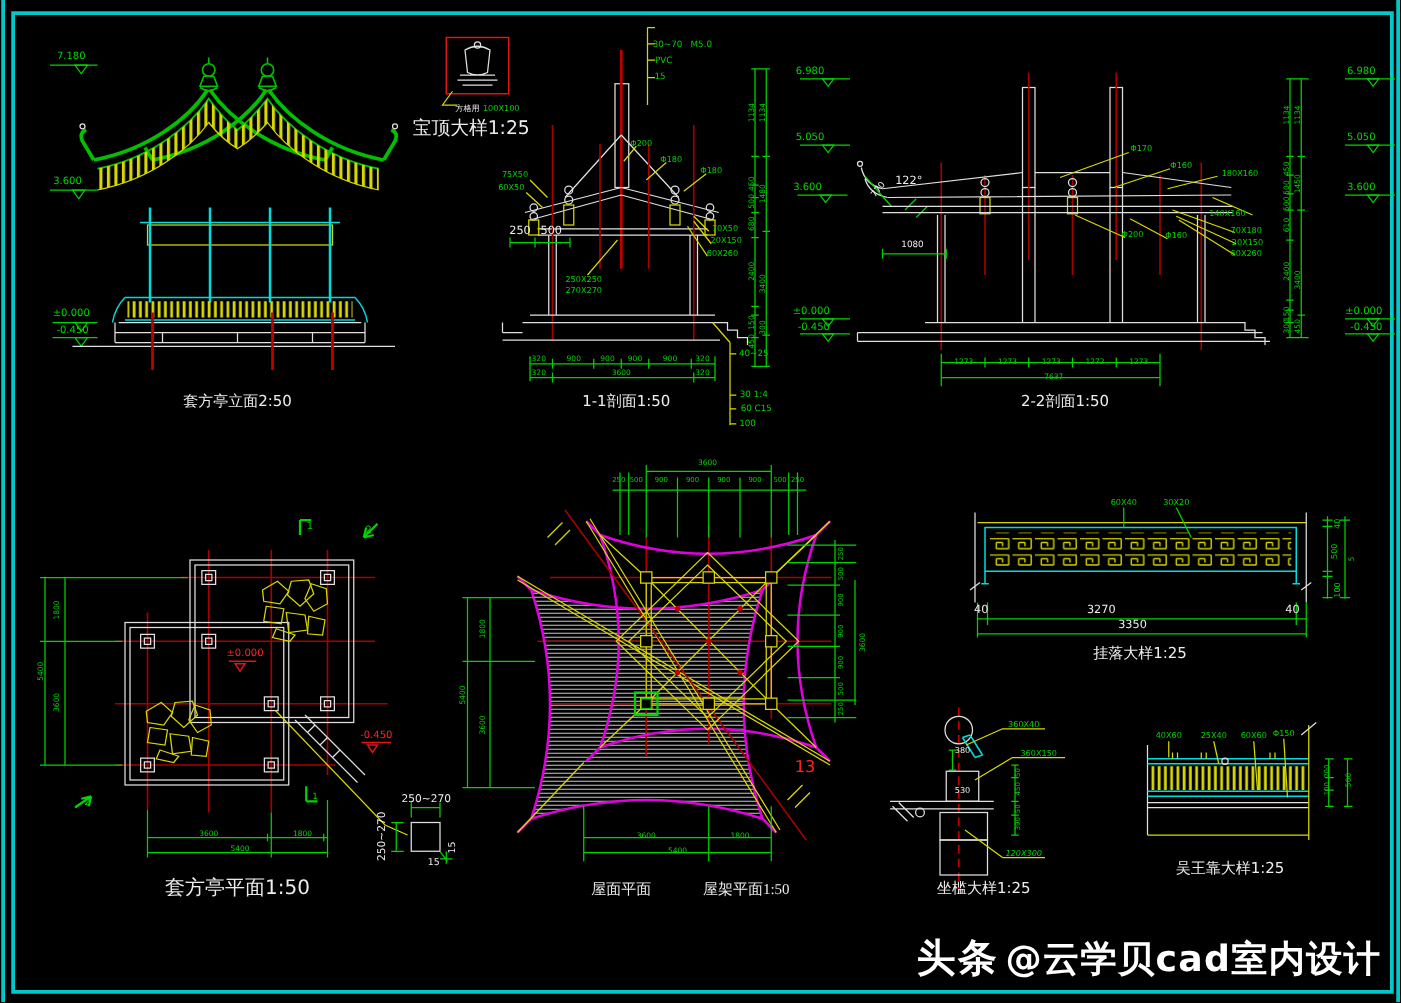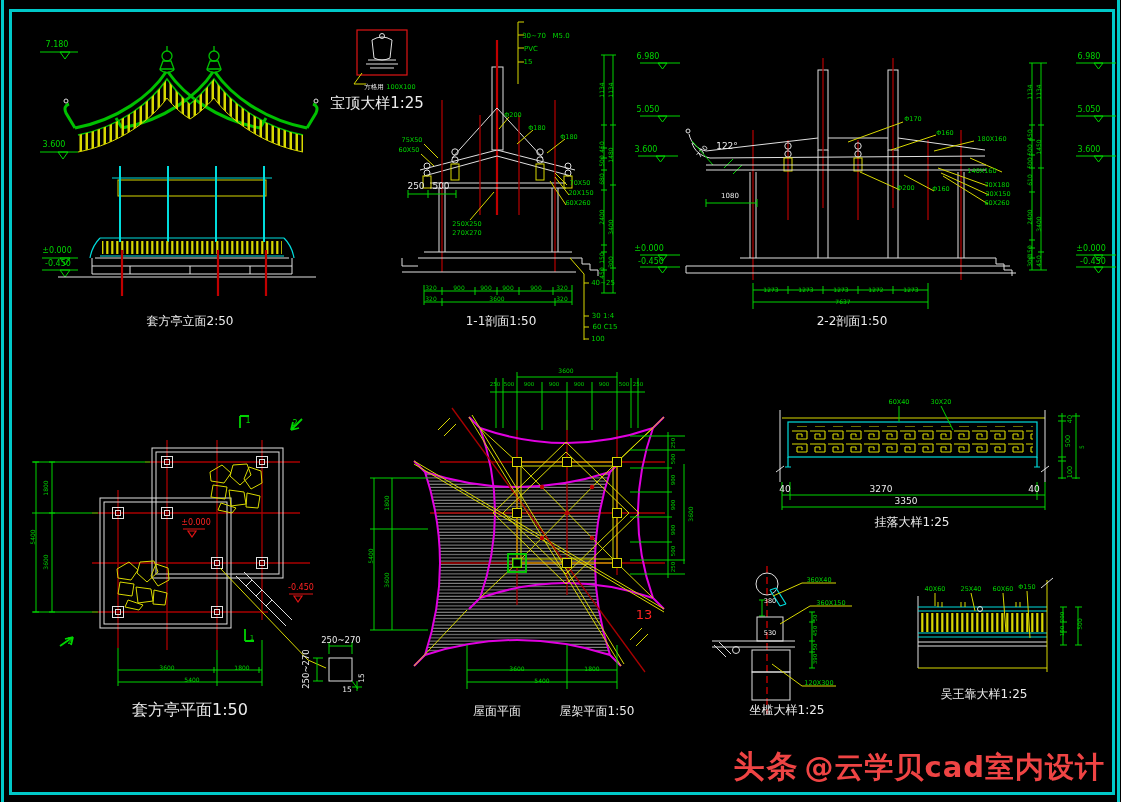--- a/index.html
+++ b/index.html
@@ -20,21 +20,21 @@
   .sr2{stroke:#c00000;fill:none;stroke-width:2.2;}
   .srd{stroke:#e01414;fill:none;stroke-width:1.2;}
   .srdash{stroke:#c00000;fill:none;stroke-width:1.4;stroke-dasharray:7 4;}
   .sm{stroke:#e000e0;fill:none;stroke-width:2;}
   .roofg{stroke:#00c000;fill:none;stroke-width:3;}
   .roofg2{stroke:#00c000;fill:none;stroke-width:1.5;}
   .sgr{stroke:#00c000;fill:none;stroke-width:1.3;}
   #labels{position:absolute;left:0;top:0;width:100%;height:100%;}
   .lbl{position:absolute;white-space:nowrap;line-height:1;}
   .c-g{color:#00d400;} .c-w{color:#ececec;} .c-r{color:#ff2222;}
-  #watermark{position:absolute;right:16px;bottom:14px;color:#ef4444;
+  #watermark{position:absolute;right:16px;bottom:14px;color:#ffffff;
              font-family:"DejaVu Sans",sans-serif;}
   #watermark .wm-b{font-weight:900;font-size:31px;letter-spacing:2px;}
   #watermark .wm-t{font-weight:700;font-size:29px;letter-spacing:1px;}
 </style>
 </head>
 <body>
 
 <div id="stage">
   <div class="edge" id="edgeL"></div>
   <div class="edge" id="edgeR"></div>
@@ -415,35 +415,35 @@
       <span class="lbl c-g" style="left: 674px; top: 567px; font-size: 5.5px; transform: translate(-50%, -50%) rotate(-90deg);">250</span>
       <span class="lbl c-g" style="left: 691px; top: 514px; font-size: 6px; transform: translate(-50%, -50%) rotate(-90deg);">3600</span>
       <span class="lbl c-g" style="left: 387px; top: 503px; font-size: 6px; transform: translate(-50%, -50%) rotate(-90deg);">1800</span>
       <span class="lbl c-g" style="left: 387px; top: 580px; font-size: 6px; transform: translate(-50%, -50%) rotate(-90deg);">3600</span>
       <span class="lbl c-g" style="left: 371px; top: 556px; font-size: 6px; transform: translate(-50%, -50%) rotate(-90deg);">5400</span>
       <span class="lbl c-g" style="left: 517px; top: 669px; font-size: 6px; transform: translate(-50%, -50%);">3600</span>
       <span class="lbl c-g" style="left: 592px; top: 669px; font-size: 6px; transform: translate(-50%, -50%);">1800</span>
       <span class="lbl c-g" style="left: 542px; top: 681px; font-size: 6px; transform: translate(-50%, -50%);">5400</span>
       <span class="lbl c-r" style="left: 644px; top: 614px; font-size: 13px; transform: translate(-50%, -50%);">13</span>
       <span class="lbl c-w" style="left: 497px; top: 711px; font-size: 12px; transform: translate(-50%, -50%);">屋面平面</span>
-      <span class="lbl c-w" style="left: 597px; top: 711px; font-size: 12px; transform: translate(-50%, -50%);">屋架平面1:50</span>
+      <span class="lbl c-w" style="left: 597px; top: 711px; font-size: 12px; transform: translate(-50%, -50%); font-family: Liberation Serif, serif;">屋架平面1:50</span>
       <span class="lbl c-g" style="left: 899px; top: 402px; font-size: 6.5px; transform: translate(-50%, -50%);">60X40</span>
       <span class="lbl c-g" style="left: 941px; top: 402px; font-size: 6.5px; transform: translate(-50%, -50%);">30X20</span>
       <span class="lbl c-w" style="left: 785px; top: 489px; font-size: 9px; transform: translate(-50%, -50%);">40</span>
       <span class="lbl c-w" style="left: 881px; top: 489px; font-size: 9px; transform: translate(-50%, -50%);">3270</span>
       <span class="lbl c-w" style="left: 1034px; top: 489px; font-size: 9px; transform: translate(-50%, -50%);">40</span>
       <span class="lbl c-w" style="left: 906px; top: 501px; font-size: 9px; transform: translate(-50%, -50%);">3350</span>
       <span class="lbl c-g" style="left: 1070px; top: 419px; font-size: 6.5px; transform: translate(-50%, -50%) rotate(-90deg);">40</span>
       <span class="lbl c-g" style="left: 1068px; top: 441px; font-size: 6.5px; transform: translate(-50%, -50%) rotate(-90deg);">500</span>
       <span class="lbl c-g" style="left: 1082px; top: 447px; font-size: 6px; transform: translate(-50%, -50%) rotate(-90deg);">5</span>
       <span class="lbl c-g" style="left: 1070px; top: 472px; font-size: 6.5px; transform: translate(-50%, -50%) rotate(-90deg);">100</span>
       <span class="lbl c-w" style="left: 912px; top: 522px; font-size: 12px; transform: translate(-50%, -50%);">挂落大样1:25</span>
       <span class="lbl c-g" style="left: 819px; top: 580px; font-size: 6.5px; transform: translate(-50%, -50%);">360X40</span>
       <span class="lbl c-g" style="left: 831px; top: 603px; font-size: 6.5px; transform: translate(-50%, -50%);">360X150</span>
-      <span class="lbl c-g" style="left: 819px; top: 683px; font-size: 6.5px; transform: translate(-50%, -50%);">120X300</span>
+      <span class="lbl c-g" style="left: 819px; top: 683px; font-size: 6.5px; transform: translate(-50%, -50%); font-style: italic;">120X300</span>
       <span class="lbl c-w" style="left: 770px; top: 601px; font-size: 6.5px; transform: translate(-50%, -50%);">380</span>
       <span class="lbl c-w" style="left: 770px; top: 633px; font-size: 6.5px; transform: translate(-50%, -50%);">530</span>
       <span class="lbl c-g" style="left: 816px; top: 618px; font-size: 5.5px; transform: translate(-50%, -50%) rotate(-90deg);">50</span>
       <span class="lbl c-g" style="left: 816px; top: 631px; font-size: 5.5px; transform: translate(-50%, -50%) rotate(-90deg);">450</span>
       <span class="lbl c-g" style="left: 816px; top: 647px; font-size: 5.5px; transform: translate(-50%, -50%) rotate(-90deg);">50</span>
       <span class="lbl c-g" style="left: 816px; top: 659px; font-size: 5.5px; transform: translate(-50%, -50%) rotate(-90deg);">390</span>
       <span class="lbl c-w" style="left: 787px; top: 710px; font-size: 12px; transform: translate(-50%, -50%);">坐槛大样1:25</span>
       <span class="lbl c-g" style="left: 935px; top: 589px; font-size: 6.5px; transform: translate(-50%, -50%);">40X60</span>
       <span class="lbl c-g" style="left: 971px; top: 589px; font-size: 6.5px; transform: translate(-50%, -50%);">25X40</span>
       <span class="lbl c-g" style="left: 1003px; top: 589px; font-size: 6.5px; transform: translate(-50%, -50%);">60X60</span>

